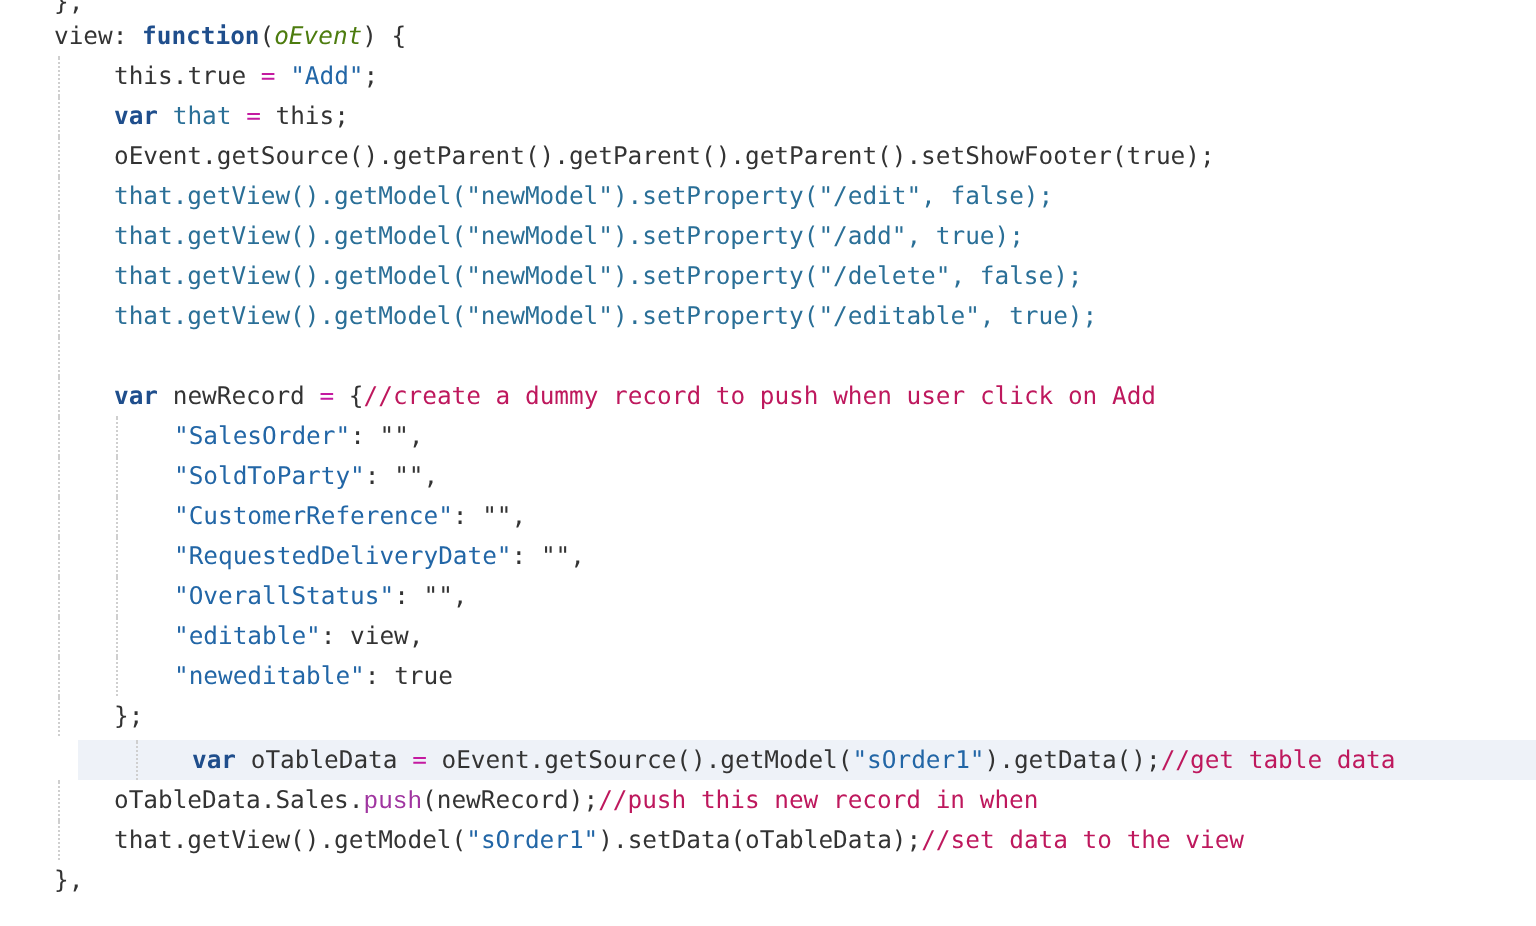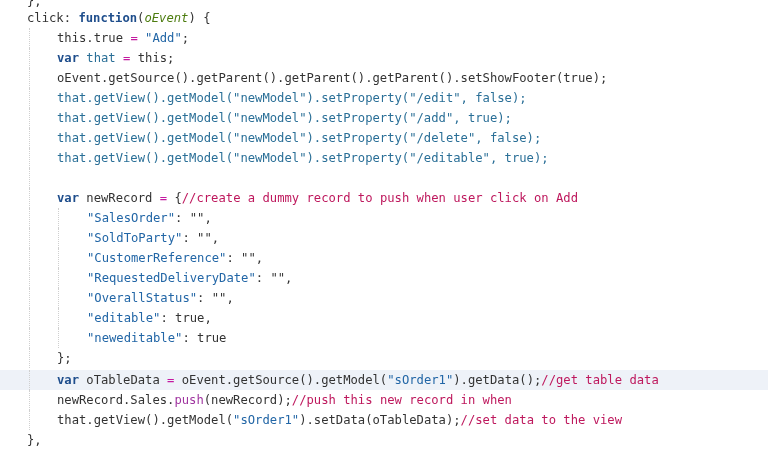--- a/index.html
+++ b/index.html
@@ -16,48 +16,48 @@
       font-size: 12.2px;
       color: #333333;
     }
     .line {
       position: absolute;
       left: 0; right: 0;
       height: 20px;
       line-height: 20px;
       white-space: pre;
     }
-    .line.current { background: #eef2f8; }
+    .line.current { background: #eef2f8; margin-left: 39px; }
     .code { position: absolute; top: 0; }
     .guide {
       position: absolute;
       top: 0; height: 20px;
       border-left: 1px dotted #cfcfcf;
     }
     .kw { color: #1f4e8c; font-weight: bold; }
     .param { color: #4d7c0f; font-style: italic; }
     .op { color: #c41aa0; }
     .str { color: #2266a6; }
     .key { color: #2266a6; }
     .cmt { color: #be185d; }
-    .method { color: #a035a0; }
+    .method { color: #a035a0; font-family: Liberation Mono, monospace; }
     .ref { color: #2a6f97; }
     .plain { color: #333333; }
   </style>
 </head>
 <body>
 
 <div class="editor">
 
   <div class="line" style="top:-9px">
     <span class="code plain" style="left:27px">},</span>
   </div>
 
   <div class="line" style="top:8px">
-    <span class="code" style="left:27px"><span class="plain">click</span><span class="plain">: </span><span class="kw">function</span><span class="plain">(</span><span class="param">oEvent</span><span class="plain">) {</span></span>
+    <span class="code" style="left:27px"><span class="plain">view</span><span class="plain">: </span><span class="kw">function</span><span class="plain">(</span><span class="param">oEvent</span><span class="plain">) {</span></span>
   </div>
 
   <div class="line" style="top:28px">
     <span class="guide" style="left:29px"></span>
     <span class="code" style="left:57px"><span class="plain">this</span><span class="plain">.true </span><span class="op">=</span><span class="plain"> </span><span class="str">"Add"</span><span class="plain">;</span></span>
   </div>
 
   <div class="line" style="top:68px">
     <span class="guide" style="left:29px"></span>
     <span class="code plain" style="left:57px">oEvent.getSource().getParent().getParent().getParent().setShowFooter(true);</span>
@@ -115,41 +115,41 @@
     <span class="code" style="left:87px"><span class="key">"RequestedDeliveryDate"</span><span class="plain">: "",</span></span>
   </div>
   <div class="line" style="top:288px">
     <span class="guide" style="left:29px"></span>
     <span class="guide" style="left:58px"></span>
     <span class="code" style="left:87px"><span class="key">"OverallStatus"</span><span class="plain">: "",</span></span>
   </div>
   <div class="line" style="top:308px">
     <span class="guide" style="left:29px"></span>
     <span class="guide" style="left:58px"></span>
-    <span class="code" style="left:87px"><span class="key">"editable"</span><span class="plain">: true,</span></span>
+    <span class="code" style="left:87px"><span class="key">"editable"</span><span class="plain">: view,</span></span>
   </div>
   <div class="line" style="top:328px">
     <span class="guide" style="left:29px"></span>
     <span class="guide" style="left:58px"></span>
     <span class="code" style="left:87px"><span class="key">"neweditable"</span><span class="plain">: true</span></span>
   </div>
 
   <div class="line" style="top:348px">
     <span class="guide" style="left:29px"></span>
     <span class="code plain" style="left:57px">};</span>
   </div>
 
   <div class="line current" style="top:370px">
     <span class="guide" style="left:29px"></span>
     <span class="code" style="left:57px"><span class="kw">var</span><span class="plain"> oTableData </span><span class="op">=</span><span class="plain"> oEvent.getSource().getModel(</span><span class="str">"sOrder1"</span><span class="plain">).getData();</span><span class="cmt">//get table data</span></span>
   </div>
 
   <div class="line" style="top:390px">
     <span class="guide" style="left:29px"></span>
-    <span class="code" style="left:57px"><span class="plain">newRecord.Sales.</span><span class="method">push</span><span class="plain">(newRecord);</span><span class="cmt">//push this new record in when</span></span>
+    <span class="code" style="left:57px"><span class="plain">oTableData.Sales.</span><span class="method">push</span><span class="plain">(newRecord);</span><span class="cmt">//push this new record in when</span></span>
   </div>
 
   <div class="line" style="top:410px">
     <span class="guide" style="left:29px"></span>
     <span class="code" style="left:57px"><span class="plain">that.getView().getModel(</span><span class="str">"sOrder1"</span><span class="plain">).setData(oTableData);</span><span class="cmt">//set data to the view</span></span>
   </div>
 
   <div class="line" style="top:430px">
     <span class="code plain" style="left:27px">},</span>
   </div>

